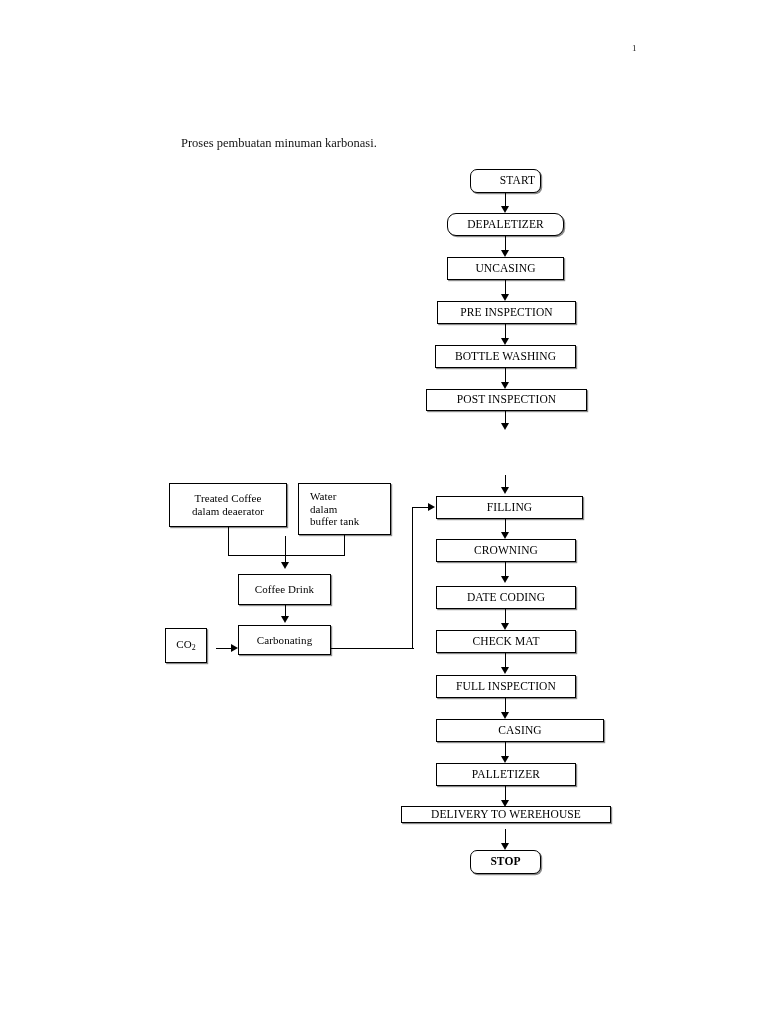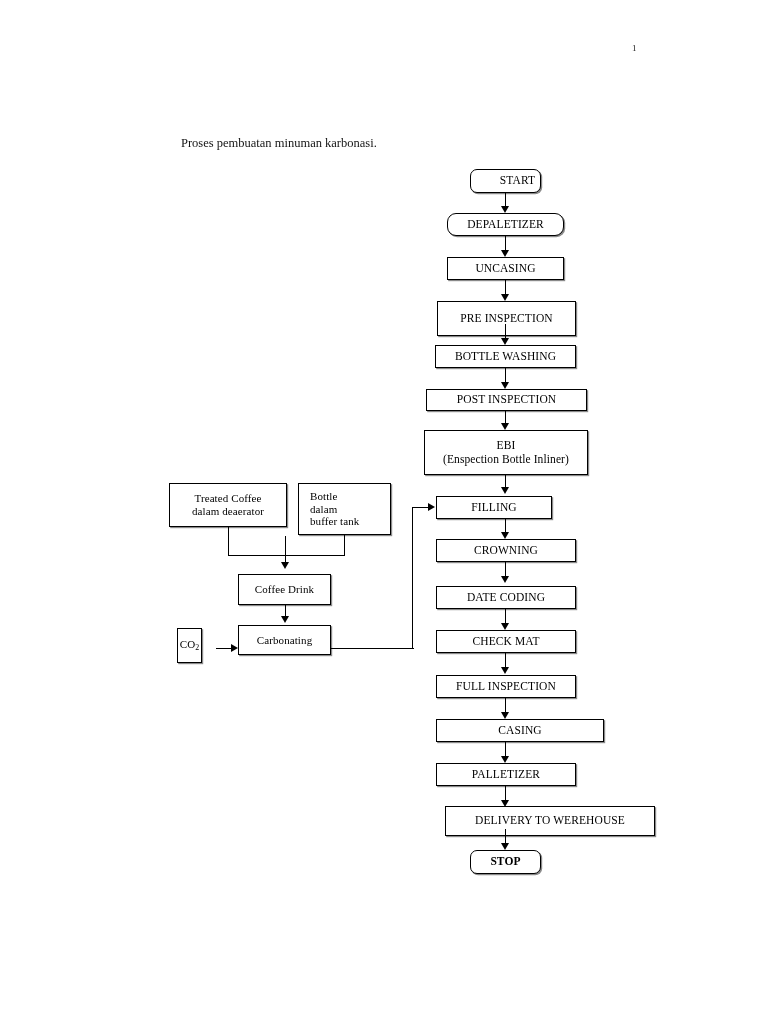--- a/index.html
+++ b/index.html
@@ -130,46 +130,42 @@
   </div>
   <div class="vline" style="left:505px; top:236px; height:16px;"></div>
   <div class="arrow-down" style="left:501px; top:250px;"></div>
 
   <div class="node" style="left:447px; top:257px; width:117px; height:23px;">
     <span class="ln">UNCASING</span>
   </div>
   <div class="vline" style="left:505px; top:280px; height:16px;"></div>
   <div class="arrow-down" style="left:501px; top:294px;"></div>
 
-  <div class="node" style="left:437px; top:301px; width:139px; height:35px;">
+  <div class="node" style="left:437px; top:301px; width:139px; height:23px;">
     <span class="ln">PRE INSPECTION</span>
   </div>
   <div class="vline" style="left:505px; top:324px; height:16px;"></div>
   <div class="arrow-down" style="left:501px; top:338px;"></div>
 
   <div class="node" style="left:435px; top:345px; width:141px; height:23px;">
     <span class="ln">BOTTLE WASHING</span>
   </div>
   <div class="vline" style="left:505px; top:368px; height:16px;"></div>
   <div class="arrow-down" style="left:501px; top:382px;"></div>
 
   <div class="node" style="left:426px; top:389px; width:161px; height:22px;">
     <span class="ln">POST INSPECTION</span>
   </div>
   <div class="vline" style="left:505px; top:411px; height:14px;"></div>
   <div class="arrow-down" style="left:501px; top:423px;"></div>
 
-  <div class="node multiline" style="left:424px; top:430px; width:164px; height:45px;">
-    <span class="ln">EBI</span>
-    <span class="ln">(Enspection Bottle Inliner)</span>
-  </div>
   <div class="vline" style="left:505px; top:475px; height:14px;"></div>
   <div class="arrow-down" style="left:501px; top:487px;"></div>
 
-  <div class="node" style="left:436px; top:496px; width:116px; height:23px;">
+  <div class="node" style="left:436px; top:496px; width:147px; height:23px;">
     <span class="ln">FILLING</span>
   </div>
   <div class="vline" style="left:505px; top:519px; height:15px;"></div>
   <div class="arrow-down" style="left:501px; top:532px;"></div>
 
   <div class="node" style="left:436px; top:539px; width:140px; height:23px;">
     <span class="ln">CROWNING</span>
   </div>
   <div class="vline" style="left:505px; top:562px; height:16px;"></div>
   <div class="arrow-down" style="left:501px; top:576px;"></div>
@@ -197,54 +193,54 @@
   </div>
   <div class="vline" style="left:505px; top:742px; height:16px;"></div>
   <div class="arrow-down" style="left:501px; top:756px;"></div>
 
   <div class="node" style="left:436px; top:763px; width:140px; height:23px;">
     <span class="ln">PALLETIZER</span>
   </div>
   <div class="vline" style="left:505px; top:786px; height:16px;"></div>
   <div class="arrow-down" style="left:501px; top:800px;"></div>
 
-  <div class="node" style="left:401px; top:806px; width:210px; height:30px;margin-left:44px;">
+  <div class="node" style="left:401px; top:806px; width:210px; height:17px;">
     <span class="ln">DELIVERY TO WEREHOUSE</span>
   </div>
   <div class="vline" style="left:505px; top:829px; height:16px;"></div>
   <div class="arrow-down" style="left:501px; top:843px;"></div>
 
   <div class="node rounded" style="left:470px; top:850px; width:71px; height:24px;font-weight:bold;">
     <span class="ln">STOP</span>
   </div>
 
   <div class="node multiline small" style="left:169px; top:483px; width:118px; height:44px;">
     <span class="ln">Treated Coffee</span>
     <span class="ln">dalam deaerator</span>
   </div>
 
   <div class="node multiline leftalign small" style="left:298px; top:483px; width:93px; height:52px;">
-    <span class="ln">Bottle</span>
+    <span class="ln">Water</span>
     <span class="ln">dalam</span>
     <span class="ln">buffer tank</span>
   </div>
 
   <div class="vline" style="left:228px; top:527px; height:9px;"></div>
   <div class="vline" style="left:344px; top:535px; height:1px;"></div>
   <div class="merge-box" style="left:228px; top:536px; width:117px; height:20px;"></div>
   <div class="vline" style="left:285px; top:536px; height:28px;"></div>
   <div class="arrow-down" style="left:281px; top:562px;"></div>
 
   <div class="node small" style="left:238px; top:574px; width:93px; height:31px;">
     <span class="ln">Coffee Drink</span>
   </div>
   <div class="vline" style="left:285px; top:605px; height:13px;"></div>
   <div class="arrow-down" style="left:281px; top:616px;"></div>
 
-  <div class="node small" style="left:177px; top:628px; width:25px; height:35px;justify-content:center;">
+  <div class="node small" style="left:165px; top:628px; width:42px; height:35px;justify-content:center;">
     <span class="ln"><span>CO</span><sub>2</sub></span>
   </div>
   <div class="hline" style="left:216px; top:648px; width:16px;"></div>
   <div class="arrow-right" style="left:231px; top:644px;"></div>
 
   <div class="node small" style="left:238px; top:625px; width:93px; height:30px;">
     <span class="ln">Carbonating</span>
   </div>
 
   <div class="hline" style="left:331px; top:648px; width:83px;"></div>

